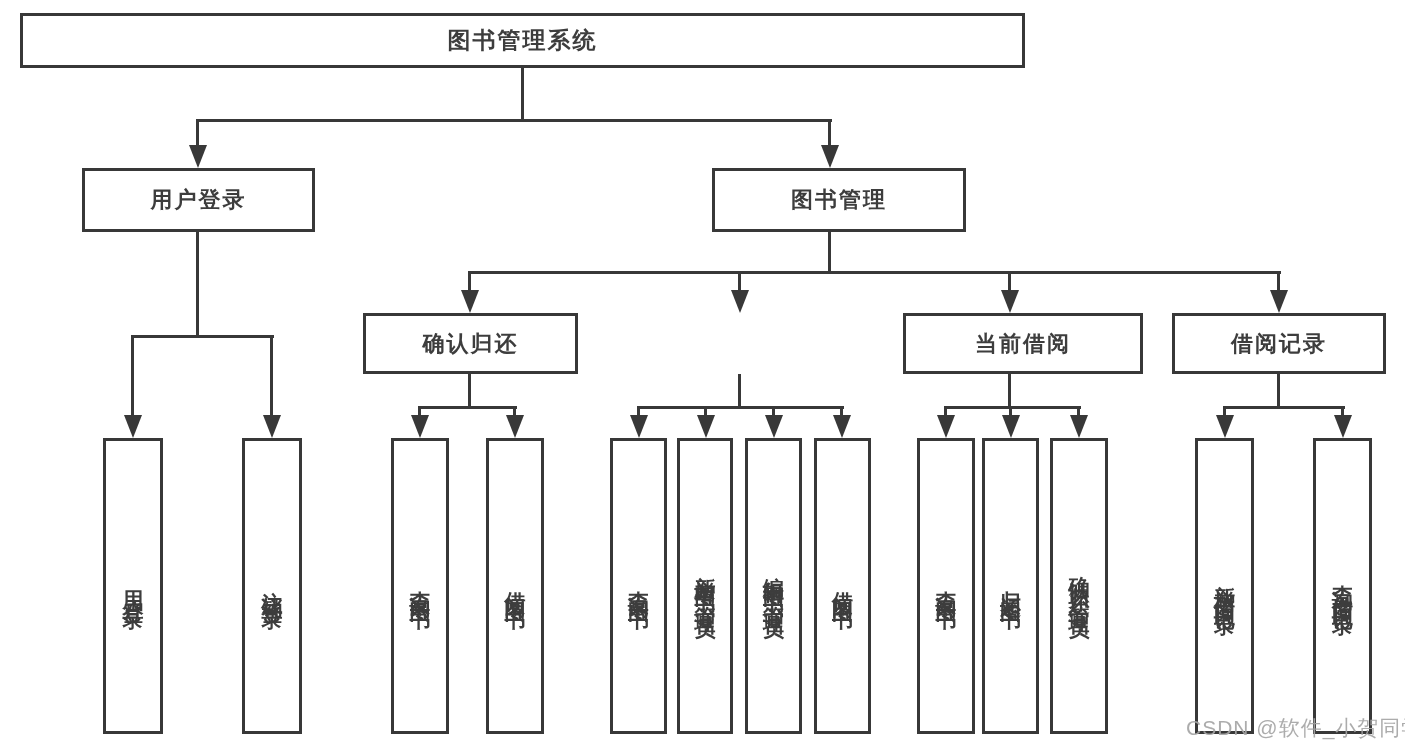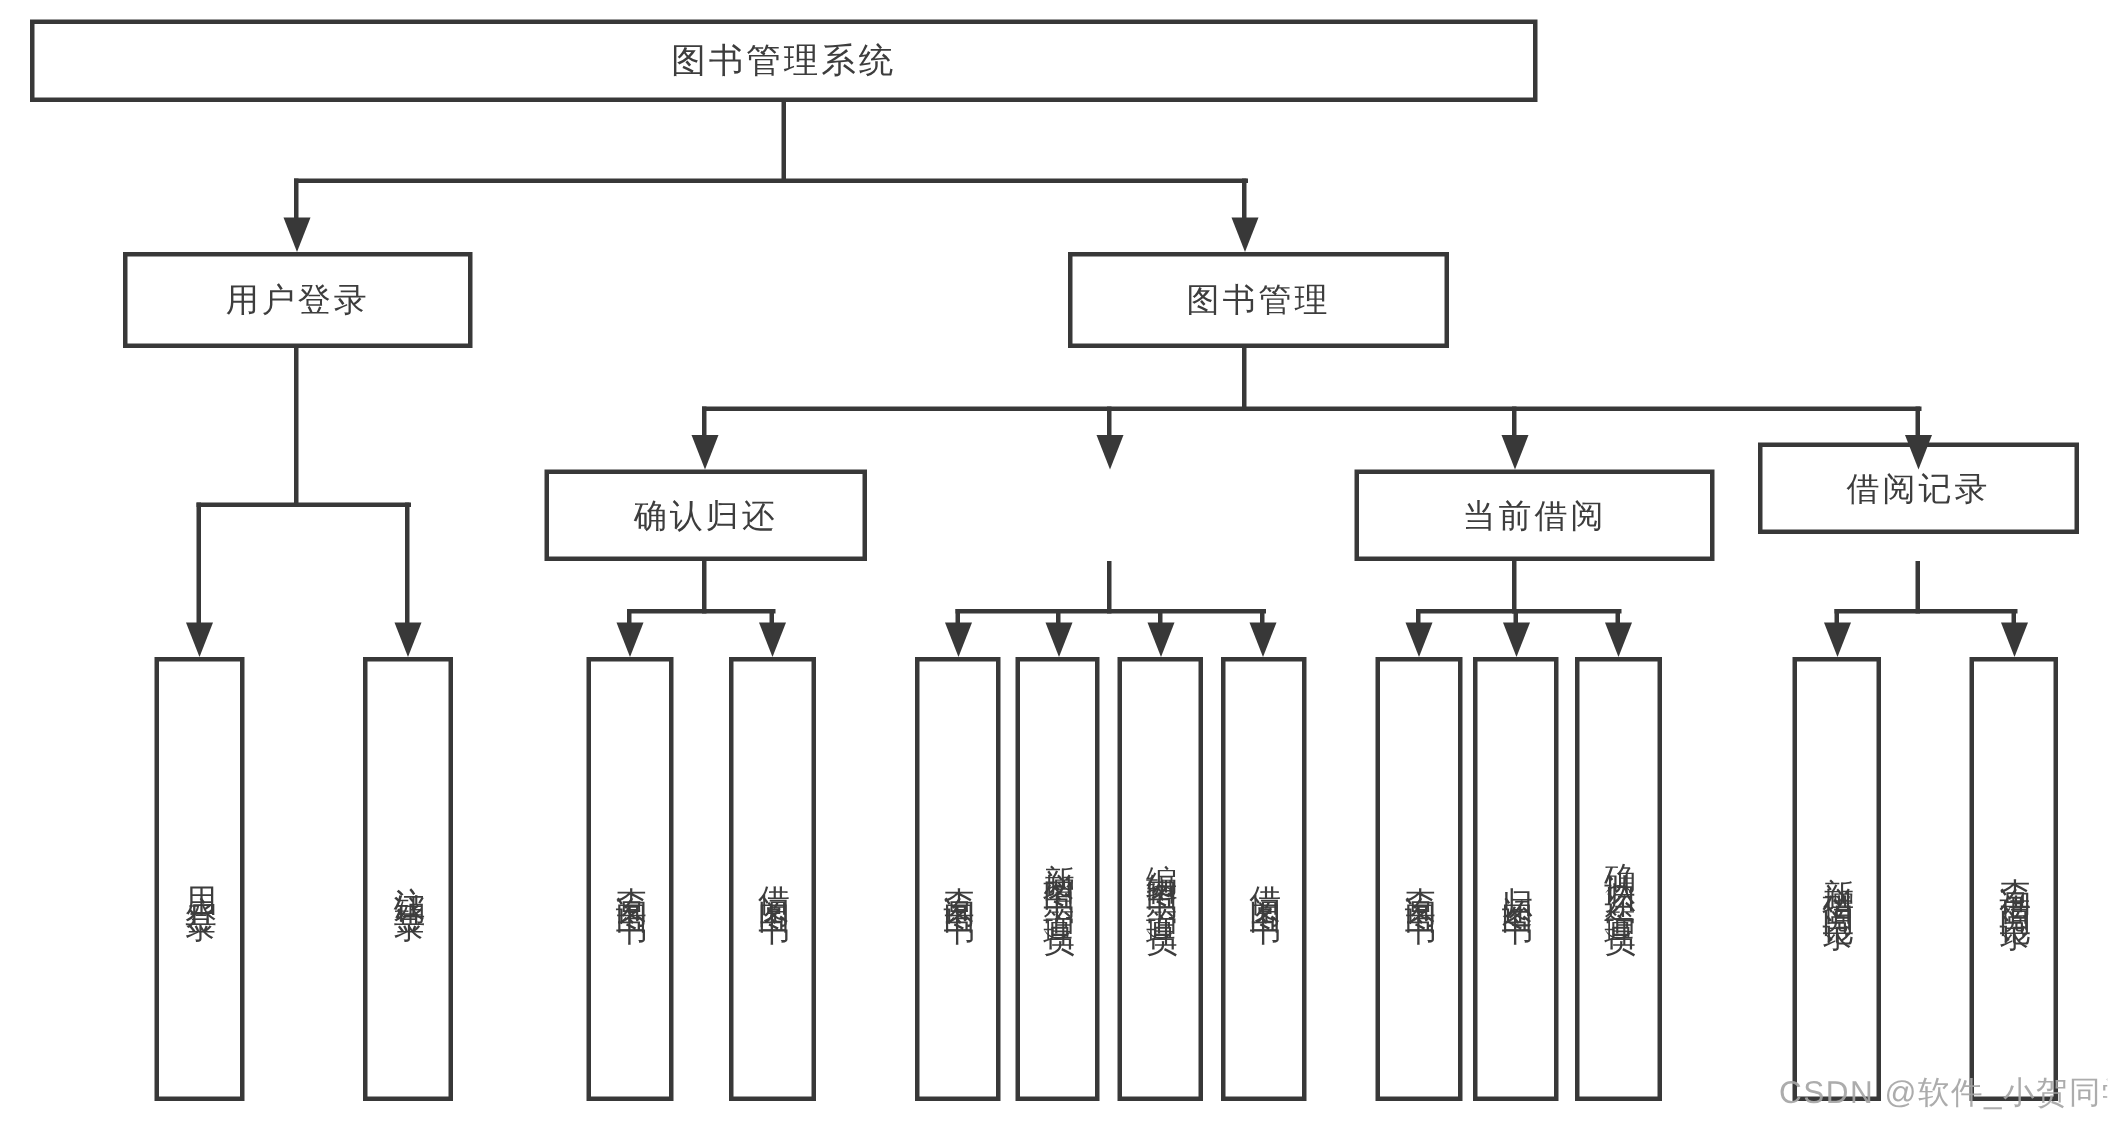--- a/index.html
+++ b/index.html
@@ -5,21 +5,21 @@
   html,body { margin:0; padding:0; background:#ffffff; }
   #canvas {
     position:relative; width:1405px; height:747px; background:#ffffff;
     font-family:"Liberation Sans", sans-serif; overflow:hidden;
     --line:#383838; --text:#3d3d3d;
   }
   .box {
     position:absolute; box-sizing:border-box;
     border:3px solid var(--line); background:#ffffff;
     display:flex; align-items:center; justify-content:center;
-    color:var(--text); font-weight:normal;
+    color:var(--text); font-weight:bold;
   }
   .h { font-size:22px; letter-spacing:2px; }
   .root-box { font-size:23px; letter-spacing:2px; }
   .leaf {
     top:438px; height:296px; font-size:21px;
     writing-mode:vertical-rl; text-orientation:mixed; letter-spacing:6px;
   }
   .vl { position:absolute; width:3px; background:var(--line); }
   .hl { position:absolute; height:3px; background:var(--line); }
   .ah {
@@ -38,21 +38,21 @@
 
 <div id="canvas" style="--line: #383838; --text: #3d3d3d;">
 
   <div class="box root-box" style="left:20px;top:13px;width:1005px;height:55px">图书管理系统</div>
 
   <div class="box h" style="left:82px;top:168px;width:233px;height:64px">用户登录</div>
   <div class="box h" style="left:712px;top:168px;width:254px;height:64px">图书管理</div>
 
   <div class="box h" style="left:363px;top:313px;width:215px;height:61px">确认归还</div>
   <div class="box h" style="left:903px;top:313px;width:240px;height:61px">当前借阅</div>
-  <div class="box h" style="left:1172px;top:295px;width:214px;height:61px">借阅记录</div>
+  <div class="box h" style="left:1172px;top:313px;width:214px;height:61px">借阅记录</div>
 
   <div class="box leaf" style="left:103px;width:60px">用户登录</div>
   <div class="box leaf" style="left:242px;width:60px">注销登录</div>
 
   <div class="box leaf" style="left:391px;width:58px">查询图书</div>
   <div class="box leaf" style="left:486px;width:58px">借阅图书</div>
 
   <div class="box leaf" style="left:610px;width:57px">查询图书</div>
   <div class="box leaf" style="left:677px;width:56px">新增图书（管理员）</div>
   <div class="box leaf" style="left:745px;width:57px">编辑图书（管理员）</div>

